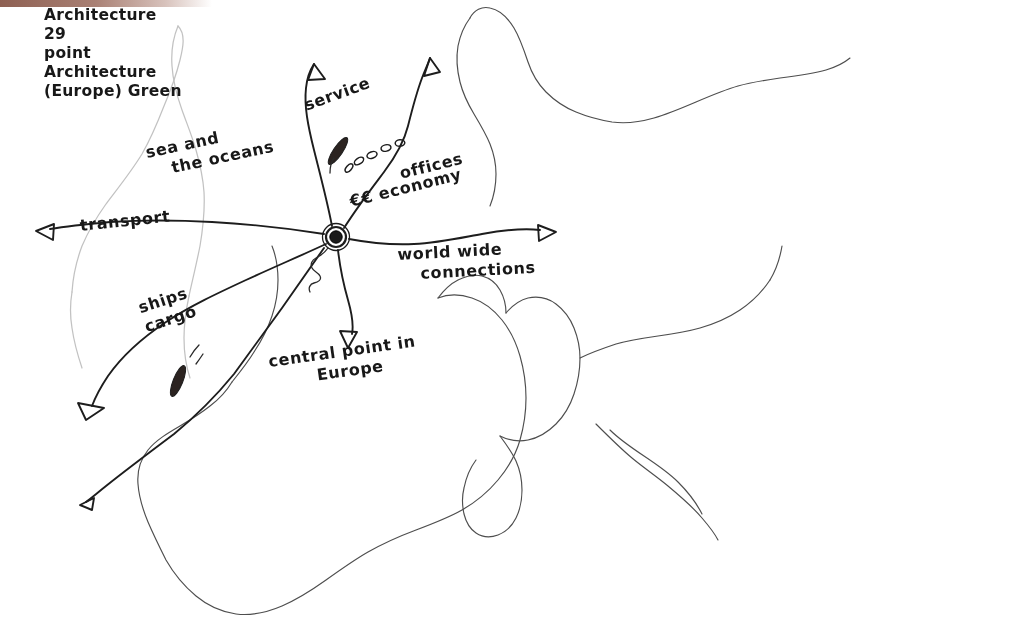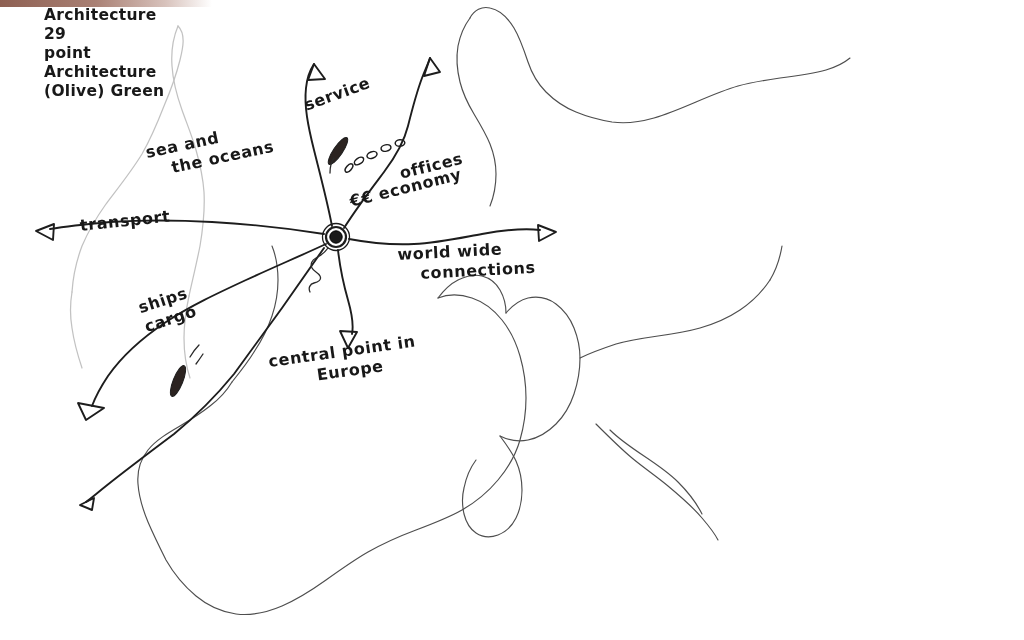--- a/index.html
+++ b/index.html
@@ -222,21 +222,21 @@
       <path class="ink-thin" d="M196,364 C199,360 201,357 203,354"></path>
     </g>
 
   </svg>
 
   <div class="hand hdr" style="left:12px; top:6px;margin-left:32px;">
     <span class="block-line">Architecture</span>
     <span class="block-line">29</span>
     <span class="block-line">point</span>
     <span class="block-line">Architecture</span>
-    <span class="block-line">(Olive) Green</span>
+    <span class="block-line">(Europe) Green</span>
   </div>
 
   <div class="hand lbl r-neg20" style="left:305px; top:96px; transform-origin:left center;">
     <span>service</span>
   </div>
 
   <div class="hand lbl r-neg12" style="left:148px; top:143px; transform-origin:left center;">
     <span class="block-line">sea  and</span>
     <span class="block-line indent1">the oceans</span>
   </div>

